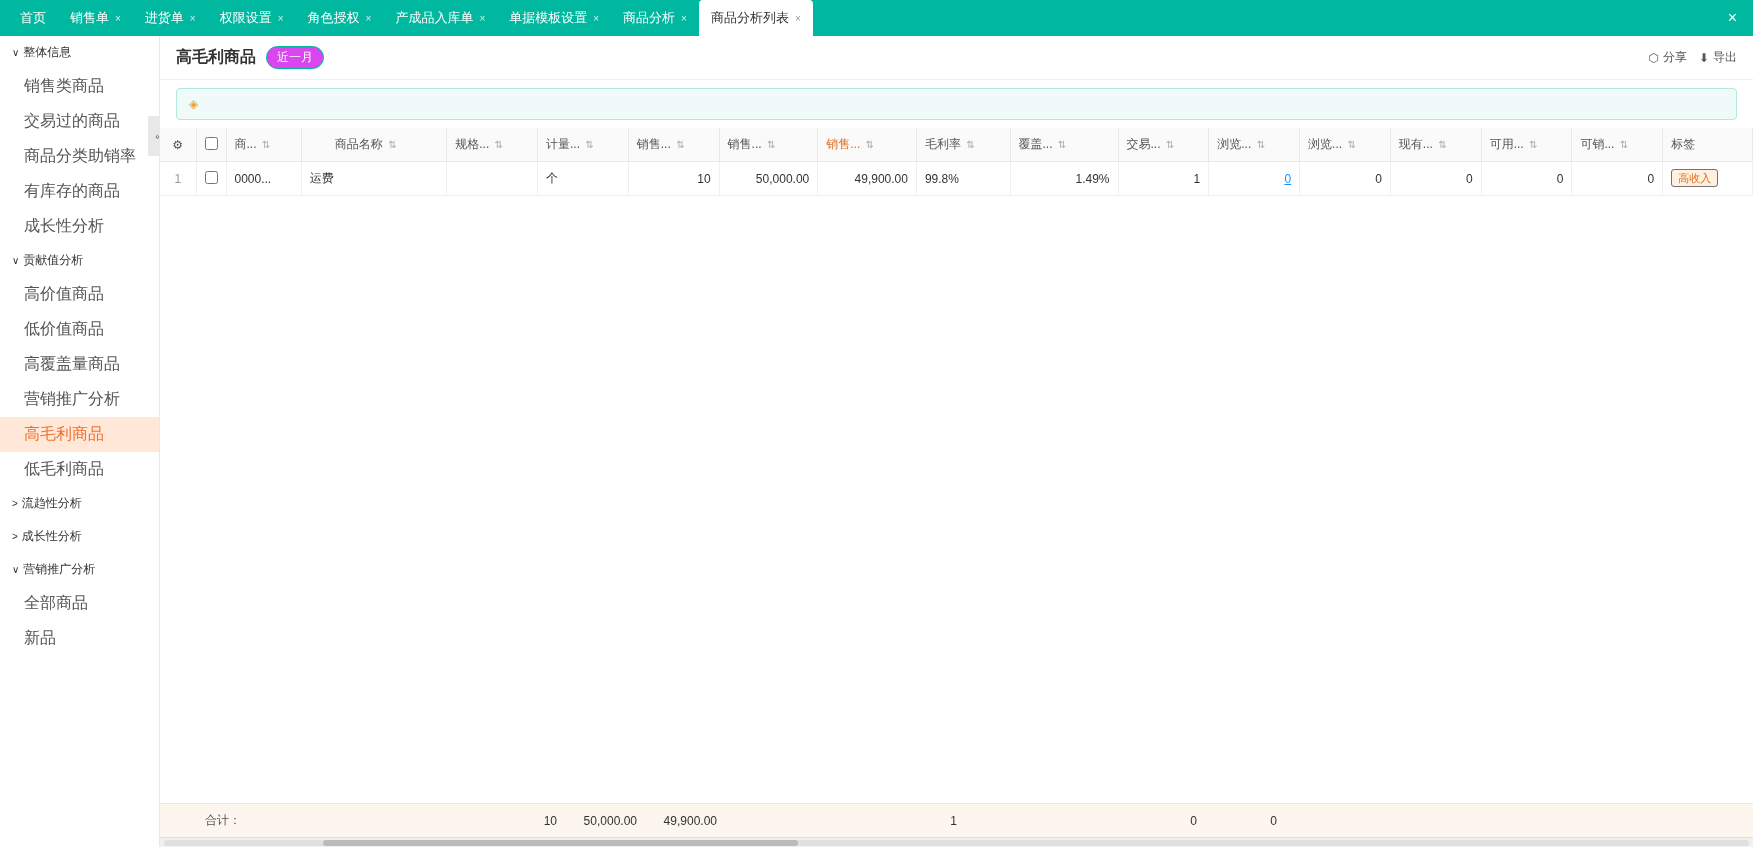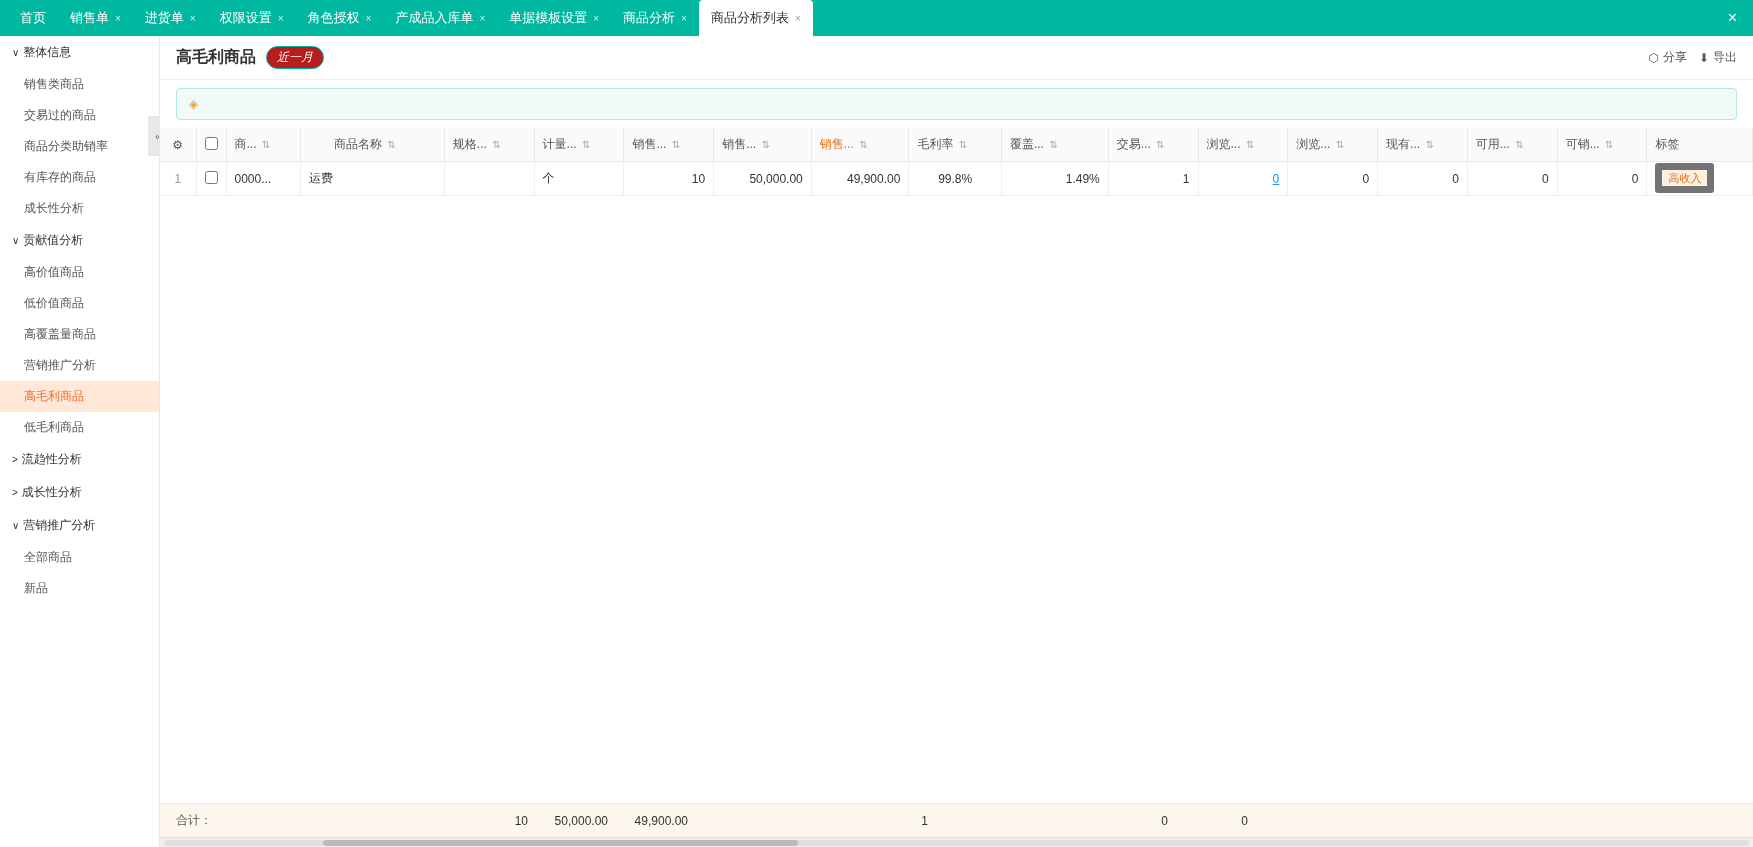--- a/index.html
+++ b/index.html
@@ -67,21 +67,21 @@
       color: #333;
       cursor: pointer;
       font-weight: 500;
     }
     .sidebar-group-header .arrow {
       margin-right: 4px;
       font-size: 10px;
     }
     .sidebar-item {
       padding: 7px 12px 7px 24px;
-      font-size: 12px;
+      font-size: 16px;
       color: #555;
       cursor: pointer;
     }
     .sidebar-item.active {
       background: #ffe8d8;
       color: #f07030;
       border-radius: 0;
     }
     .sidebar-collapse-btn {
       position: absolute;
@@ -125,24 +125,23 @@
     .filter-btn {
       background: #fff;
       border: 1px solid #ddd;
       border-radius: 12px;
       padding: 2px 10px;
       font-size: 12px;
       color: #333;
       cursor: pointer;
     }
     .filter-btn.active {
-      background: #b91c1c;
+      background: #d946ef;
       color: #fff;
       border-color: #00b8a0;
-      font-style: italic;
     }
     .search-box {
       display: flex;
       align-items: center;
       border: 1px solid #ddd;
       border-radius: 4px;
       padding: 3px 8px;
       gap: 4px;
       flex: 1;
       max-width: 300px;
@@ -213,39 +212,39 @@
     tbody tr { border-bottom: 1px solid #f0f0f0; }
     tbody td {
       padding: 8px 8px;
       color: #333;
       border-right: 1px solid #f0f0f0;
       white-space: nowrap;
     }
     .tag-high-income {
       background: #fff0e0;
       color: #e07020;
-      border: 7px solid #737373;
+      border: 1px solid #737373;
       border-radius: 3px;
       padding: 2px 6px;
       font-size: 11px;
     }
     .link-cell { color: #1890ff; text-decoration: underline; cursor: pointer; }
 
     
     .table-footer {
       background: #fdf6ee;
       border-top: 1px solid #e8e8e8;
       padding: 8px 16px;
       display: flex;
       align-items: center;
       font-size: 12px;
       color: #333;
       gap: 0;
     }
-    .footer-label { color: #555; min-width: 80px; }
+    .footer-label { color: #555; min-width: 80px; margin-left: 29px; }
     .footer-cell { min-width: 80px; text-align: right; padding: 0 8px; }
 
     
     .table-scrollbar {
       height: 10px;
       background: #f0f0f0;
       border-top: 1px solid #e0e0e0;
       display: flex;
       align-items: center;
       padding: 2px 4px;
@@ -499,21 +498,21 @@
             </td>
             <td style="text-align:right;">
               <span>10</span>
             </td>
             <td style="text-align:right;">
               <span>50,000.00</span>
             </td>
             <td style="text-align:right;">
               <span>49,900.00</span>
             </td>
-            <td style="text-align:center;">
+            <td style="text-align:left;">
               <span>99.8%</span>
             </td>
             <td style="text-align:right;padding-left:34px;">
               <span>1.49%</span>
             </td>
             <td style="text-align:right;">
               <span>1</span>
             </td>
             <td style="text-align:right;">
               <span class="link-cell">0</span>

